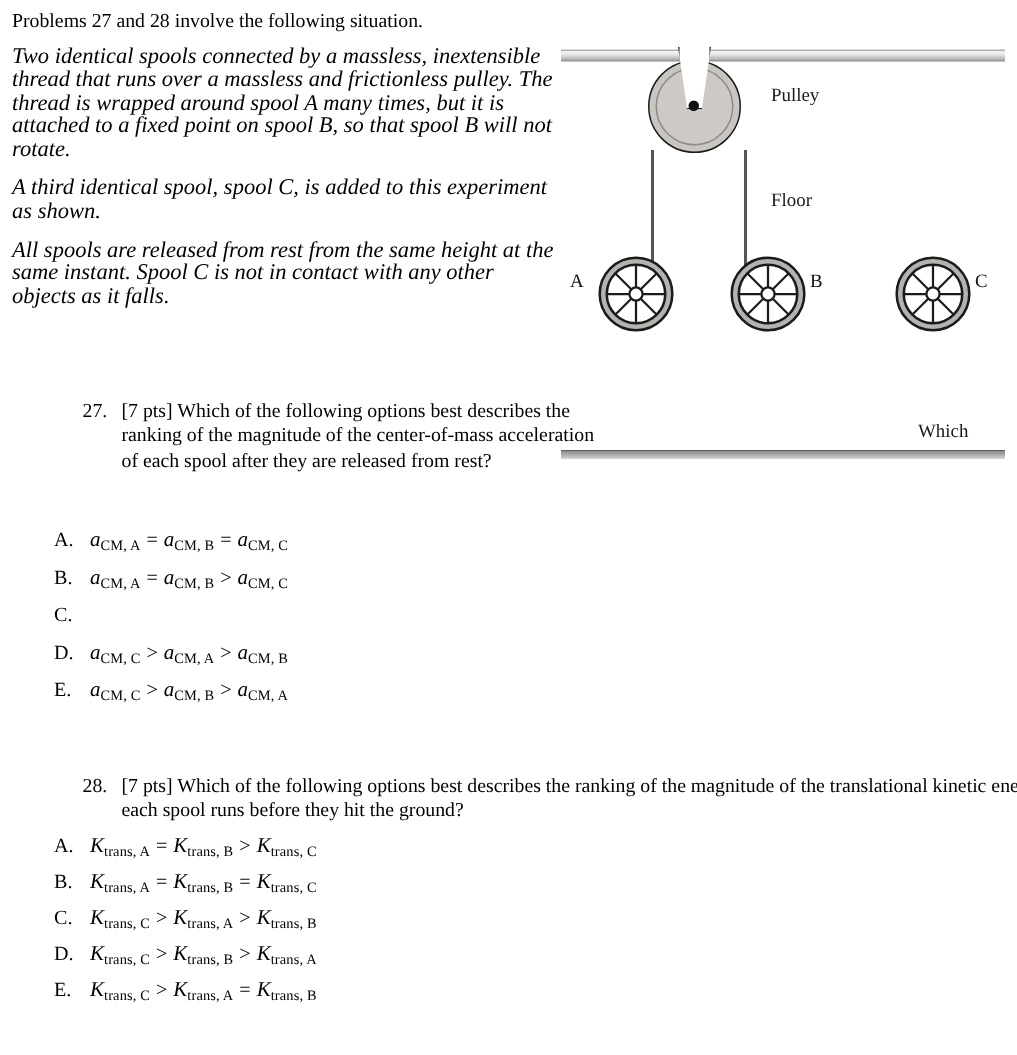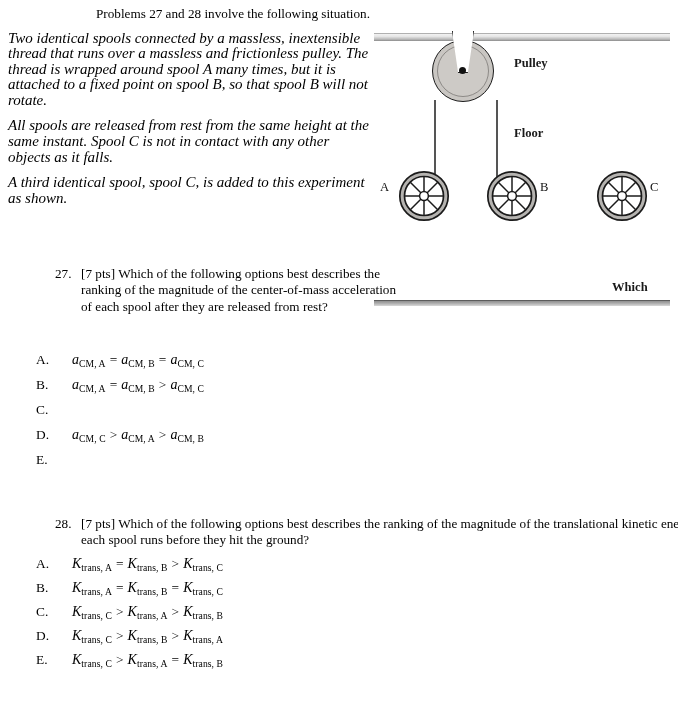--- a/index.html
+++ b/index.html
@@ -20,21 +20,20 @@
   #intro-block {
     position: absolute;
     left: 8px;
     top: 6px;
     width: 362px;
   }
   .intro-lead {
     font-size: 13.2px;
     line-height: 15.5px;
     margin: 0 0 9px 0;
-    text-align: right;
   }
   .intro-para {
     font-style: italic;
     font-size: 15px;
     line-height: 15.6px;
     margin: 0 0 10px 0;
   }
 
   
   #figure {
@@ -59,21 +58,21 @@
     top: 272px;
     width: 296px;
     height: 5px;
     background: linear-gradient(to bottom, #8f8f8f 0%, #a8a8a8 40%, #d8d8d8 100%);
     border-top: 1px solid #5c5c5c;
   }
   .fig-label {
     position: absolute;
     font-family: "Liberation Serif", "DejaVu Serif", serif;
     font-size: 12.6px;
-    font-weight: bold;
+    font-weight: normal;
     color: #1a1a1a;
     white-space: nowrap;
   }
   #label-pulley { left: 140px; top: 28px; }
   #label-thread { left: 140px; top: 98px; }
   #label-floor  { left: 238px; top: 252px; }
 
   .spool-letter {
     position: absolute;
     font-size: 12.6px;
@@ -186,43 +185,42 @@
   }
   #choices-28 .choice { height: 24px; }
   .choice-letter {
     width: 24px;
     flex: 0 0 24px;
   }
   .expr {
     font-style: italic;
     font-size: 14px;
     white-space: nowrap;
-    margin-left: 12px;
   }
   .expr .sym { font-style: italic; }
   .expr sub {
     font-style: normal;
     font-size: 9.6px;
     vertical-align: -0.28em;
     letter-spacing: 0.1px;
   }
   .expr .op {
     font-style: normal;
     padding: 0 4px;
     font-size: 13.4px;
   }
 </style>
 </head>
 <body>
 
 <div id="intro-block">
   <p class="intro-lead">Problems 27 and 28 involve the following situation.</p>
   <p class="intro-para">Two identical spools connected by a massless, inextensible thread that runs over a massless and frictionless pulley.  The thread is wrapped around spool A many times, but it is attached to a fixed point on spool B, so that spool B will not rotate.</p>
+  <p class="intro-para">A third identical spool, spool C, is added to this experiment as shown.</p>
   <p class="intro-para">All spools are released from rest from the same height at the same instant.  Spool C is not in contact with any other objects as it falls.</p>
-  <p class="intro-para">A third identical spool, spool C, is added to this experiment as shown.</p>
 </div>
 
 <div id="figure">
 
   <div class="ceiling"></div>
 
   <div class="thread" id="thread-left"></div>
   <div class="thread" id="thread-right"></div>
 
   <div class="pulley-wrap">
@@ -305,20 +303,21 @@
     </div>
     <div class="choice">
       <span class="choice-letter">C.</span>
     </div>
     <div class="choice">
       <span class="choice-letter">D.</span>
       <span class="expr"><span class="sym">a<sub>CM, C</sub></span><span class="op">&gt;</span><span class="sym">a<sub>CM, A</sub></span><span class="op">&gt;</span><span class="sym">a<sub>CM, B</sub></span></span>
     </div>
     <div class="choice">
       <span class="choice-letter">E.</span>
+      <span class="expr"><span class="sym">a<sub>CM, C</sub></span><span class="op">&gt;</span><span class="sym">a<sub>CM, B</sub></span><span class="op">&gt;</span><span class="sym">a<sub>CM, A</sub></span></span>
     </div>
   </div>
 
 <div class="question" id="q28">
   <div class="q-row">
     <span class="q-num">28.</span>
     <span class="q-text">
       <span>[7 pts]</span>
       <span>Which of the following options best describes the ranking of the magnitude of the </span><b>translational kinetic energy</b><span> of each spool runs before they hit the ground?</span>
     </span>

